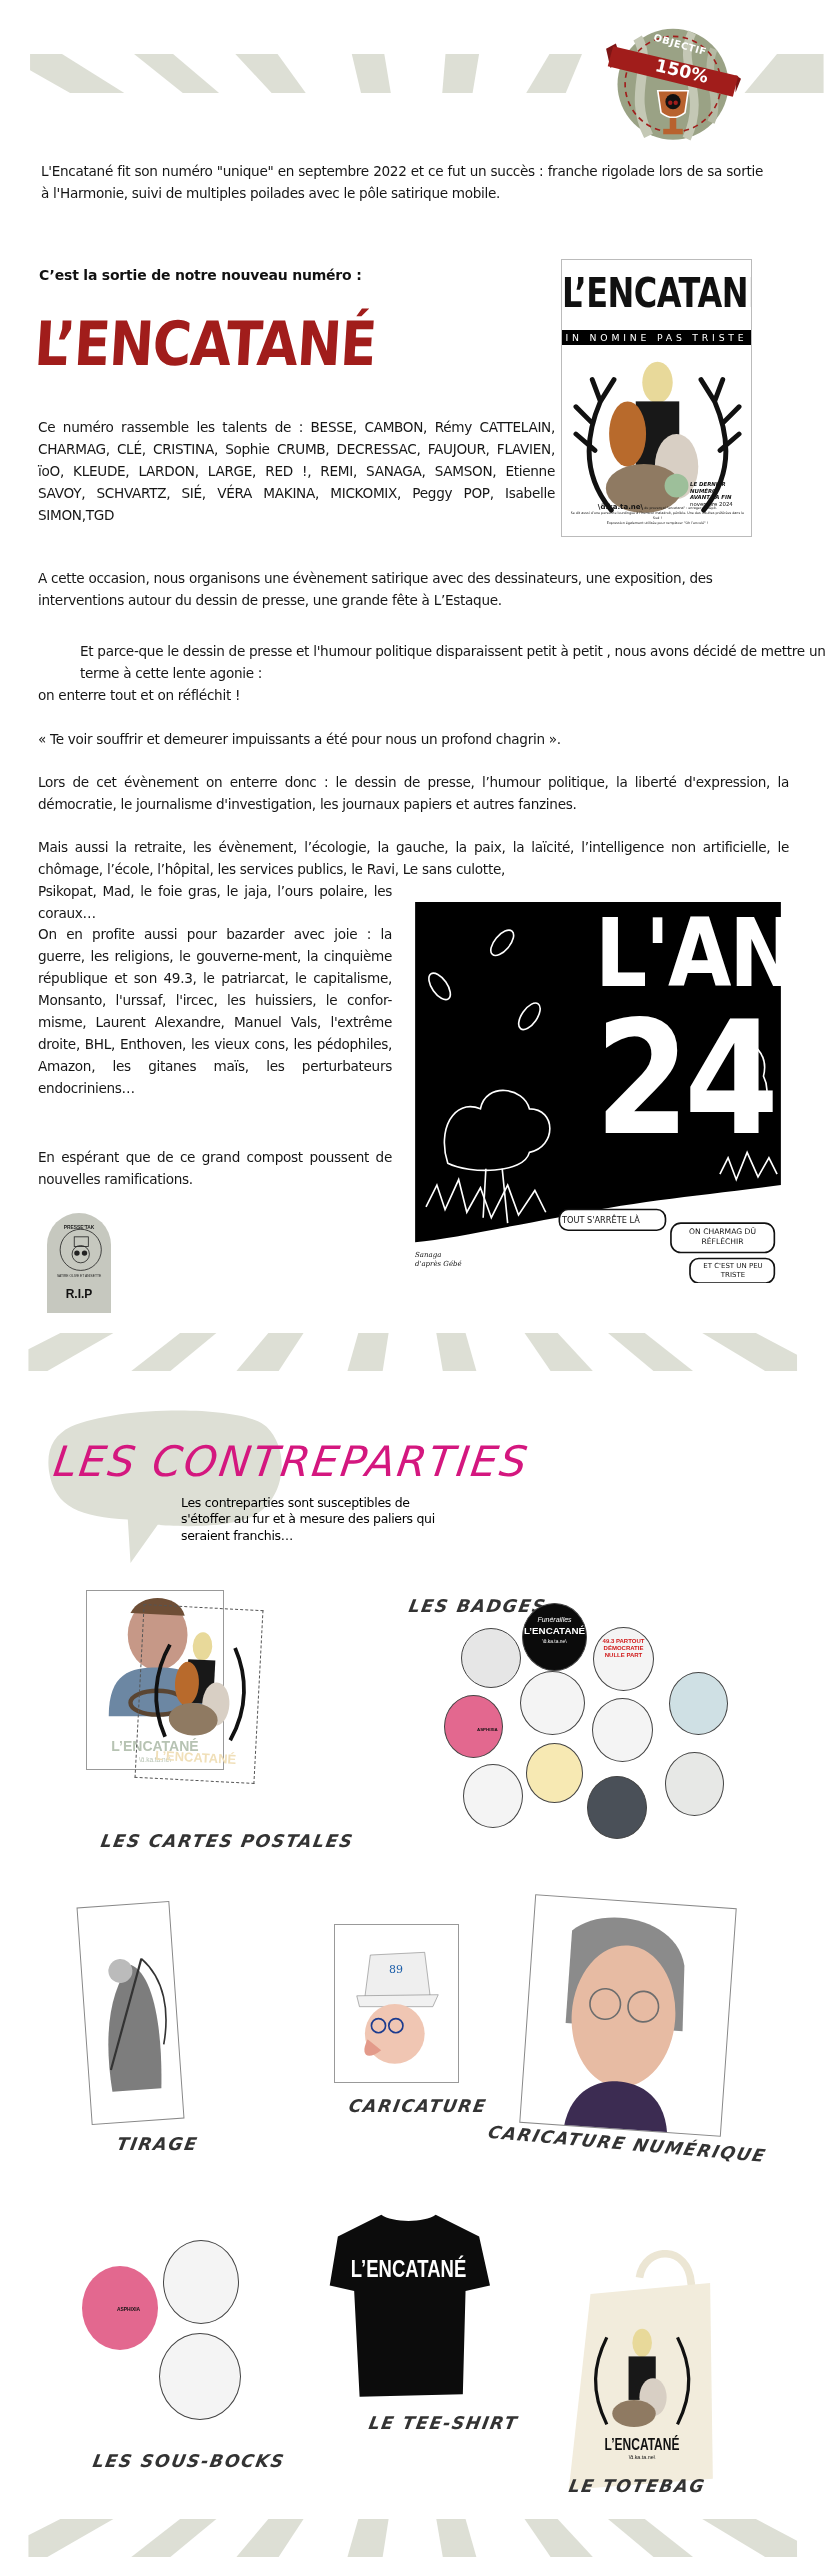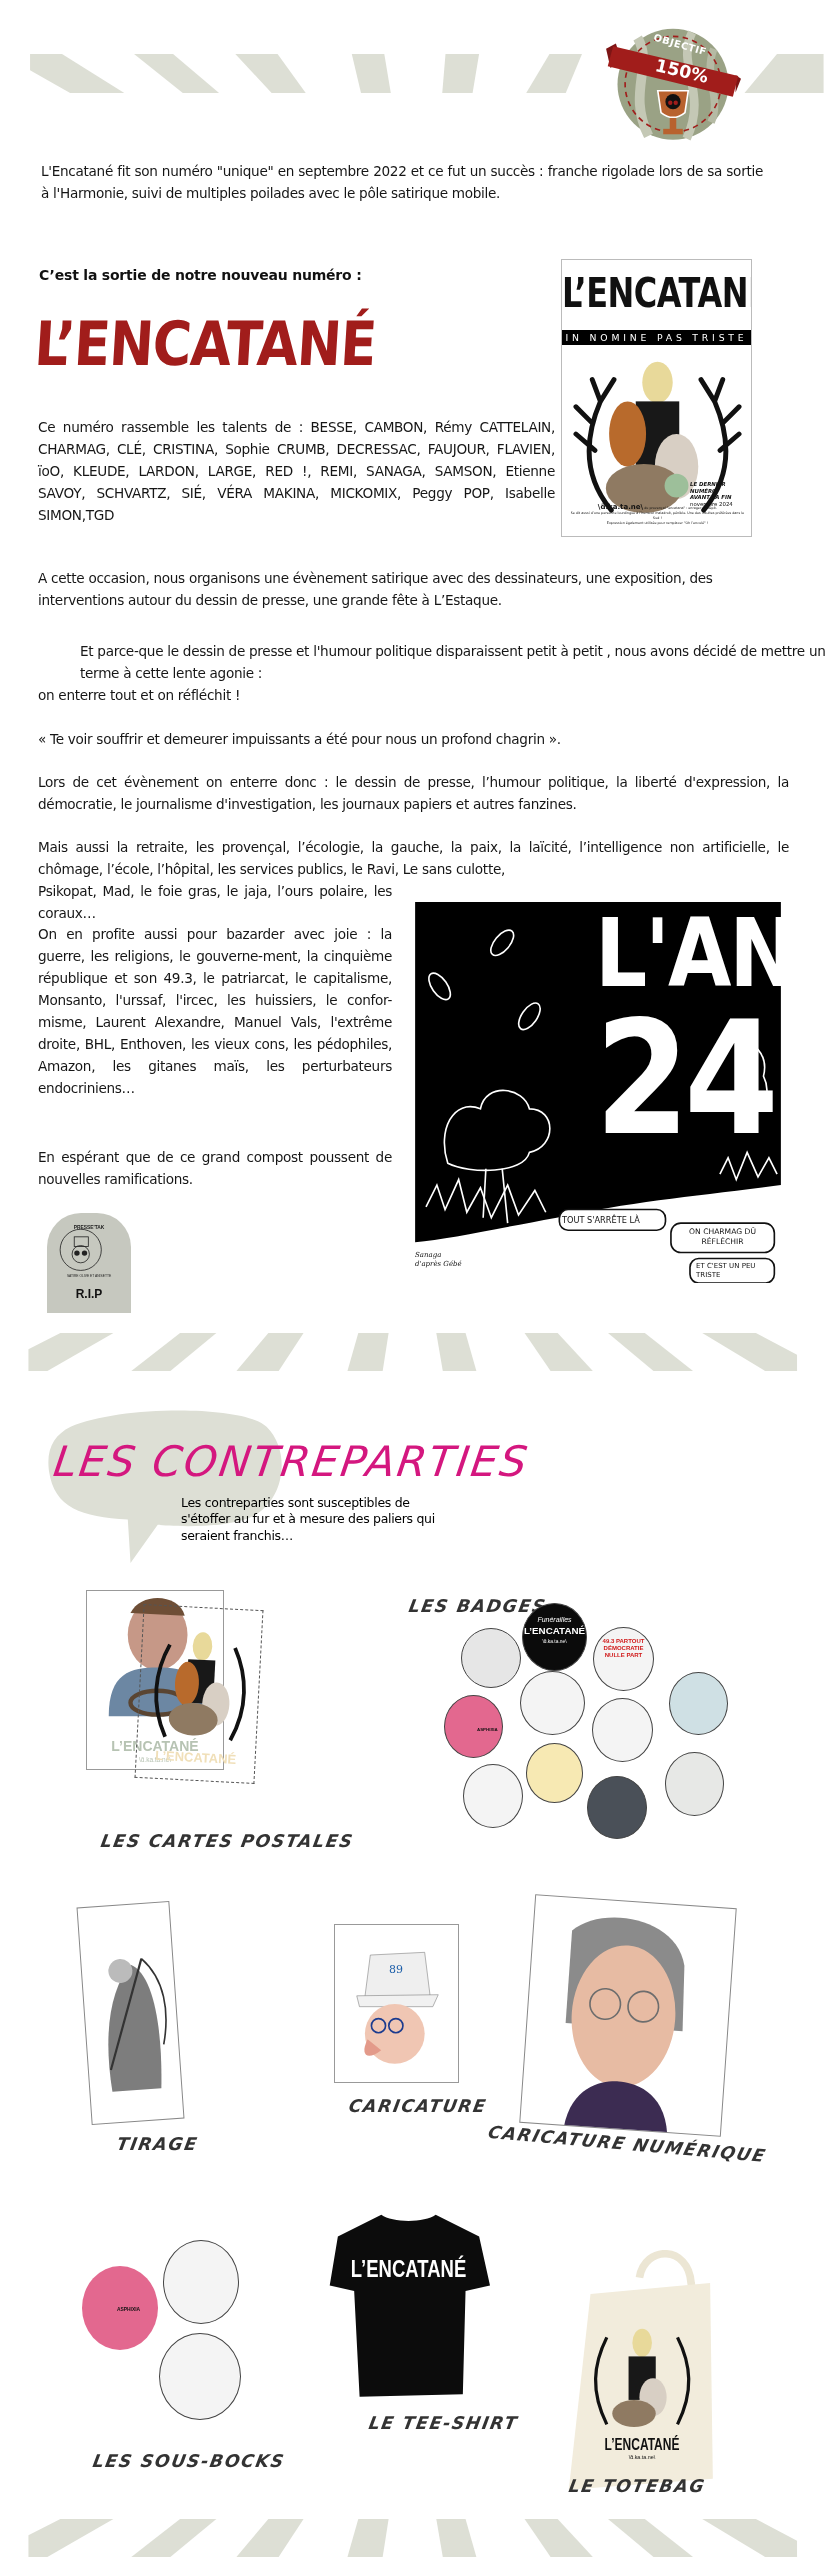--- a/index.html
+++ b/index.html
@@ -106,27 +106,27 @@
 </div>
 
 <p class="p" style="left:38px; top:567px; width:752px;">A cette occasion, nous organisons une évènement satirique avec des dessinateurs, une exposition, des interventions autour du dessin de presse, une grande fête à L’Estaque.</p>
 
 <p class="p" style="left:52px; top:640px; width:752px;margin-left:28px;">Et parce-que le dessin de presse et  l'humour politique disparaissent petit à petit , nous avons décidé de mettre un terme à cette lente agonie :</p>
 <p class="p bold" style="left:38px; top:684px;">on enterre tout et on réfléchit !</p>
 
 <p class="p bold" style="left:38px; top:728px; width:763px;">« Te voir souffrir et demeurer impuissants a été pour nous un profond chagrin ».</p>
 
 <p class="p just" style="left:38px; top:771px; width:751px;">Lors de cet évènement on enterre donc : le dessin de presse,  l’humour politique, la liberté d'expression, la démocratie, le  journalisme d'investigation, les journaux papiers et autres fanzines.</p>
-<p class="p just" style="left:38px; top:836px; width:751px;">Mais aussi la retraite, les provençal, l’écologie, la gauche, la paix,  la laïcité, l’intelligence non artificielle, le chômage, l’école, l’hôpital, les services publics, le Ravi, Le sans culotte,</p>
+<p class="p just" style="left:38px; top:836px; width:751px;">Mais aussi la retraite, les évènement, l’écologie, la gauche, la paix,  la laïcité, l’intelligence non artificielle, le chômage, l’école, l’hôpital, les services publics, le Ravi, Le sans culotte,</p>
 
 <p class="p just" style="left:38px; top:880px; width:354px;">Psikopat, Mad, le foie gras, le jaja, l’ours polaire, les coraux…</p>
 <p class="p just" style="left:38px; top:923px; width:354px;">On en profite aussi pour bazarder avec joie : la guerre, les religions, le gouverne-ment, la cinquième république et son 49.3, le patriarcat, le capitalisme, Monsanto, l'urssaf, l'ircec, les huissiers, le confor-misme, Laurent Alexandre, Manuel Vals, l'extrême droite, BHL, Enthoven, les vieux cons, les pédophiles, Amazon, les gitanes maïs, les perturbateurs endocriniens…</p>
 <p class="p just bold" style="left:38px; top:1146px; width:354px;">En espérant que de ce grand compost poussent de nouvelles ramifications.</p>
 
-<div class="abs" style="left:47px; top:1213px; width:84px; height:100px; background:#c6c8bf; border-radius:34px 34px 0 0;">
+<div class="abs" style="left:47px; top:1213px; width:64px; height:100px; background:#c6c8bf; border-radius:34px 34px 0 0;">
   <svg width="68" height="65" viewBox="0 0 125 120">
     <circle cx="62" cy="68" r="38" fill="none" stroke="#222" stroke-width="1.5"></circle>
     <rect x="50" y="44" width="26" height="18" fill="none" stroke="#222" stroke-width="1.5"></rect>
     <circle cx="62" cy="76" r="16" fill="none" stroke="#222" stroke-width="1.5"></circle>
     <circle cx="55" cy="74" r="5" fill="#222"></circle>
     <circle cx="69" cy="74" r="5" fill="#222"></circle>
   </svg>
   <div style="position:absolute; left:0; width:100%; top:12px; text-align:center; font-size:4.9px; font-weight:bold; color:#222;">PRESSE'TAK</div>
   <div style="position:absolute; left:0; width:100%; top:61px; text-align:center; font-size:3.3px; color:#222;">SATIRE OLIVE ET ANISETTE</div>
   <div style="position:absolute; left:0; width:100%; top:74px; text-align:center; font-size:12px; font-weight:bold; color:#111;">R.I.P</div>
@@ -149,21 +149,21 @@
     <g stroke="#111" stroke-width="3" fill="#fff">
       <rect x="265" y="565" width="195" height="38" rx="16"></rect>
       <rect x="470" y="590" width="190" height="54" rx="18"></rect>
       <rect x="505" y="655" width="155" height="45" rx="16"></rect>
     </g>
   </svg>
   <div style="position:absolute; left:180px; top:11px; color:#fff; font-weight:bold; font-size:82px; line-height:82px; letter-spacing:-2.2px; transform:scaleY(1.15); font-family:'DejaVu Sans',sans-serif;">L'AN</div>
   <div style="position:absolute; left:180px; top:109px; color:#fff; font-weight:bold; font-size:136px; line-height:136px; letter-spacing:-5.4px; transform:scaleY(1.15); font-family:'DejaVu Sans',sans-serif;">24</div>
   <div style="position:absolute; left:147px; top:313px; width:101px; font-size:8.2px; font-family:'DejaVu Sans',sans-serif;">TOUT S'ARRÊTE LÀ</div>
   <div style="position:absolute; left:261px; top:325px; width:93px; text-align:center; font-size:7.6px; line-height:9.8px; font-family:'DejaVu Sans',sans-serif;">ON CHARMAG DÛ RÉFLÉCHIR</div>
-  <div style="position:absolute; left:281px; top:360px; width:74px; font-size:7px; line-height:9.3px; font-family:'DejaVu Sans',sans-serif;">ET C'EST UN PEU TRISTE</div>
+  <div style="position:absolute; left:281px; top:360px; width:74px; text-align:center; font-size:7px; line-height:9.3px; font-family:'DejaVu Sans',sans-serif;">ET C'EST UN PEU TRISTE</div>
   <div style="position:absolute; left:0; top:349px; width:52px; font-size:7px; font-style:italic; line-height:9.3px; font-family:'DejaVu Serif',serif;">Sanaga d'après Gébé</div>
 </div>
 
 <div class="band" style="top:1333px;">
   <svg width="826" height="39" viewBox="0 0 1516 72">
     <g fill="#dddfd5">
       <polygon points="107,0 205,0 83,70 48,70 48,30"></polygon>
       <polygon points="328,0 395,0 310,70 238,70"></polygon>
       <polygon points="491,0 556,0 510,70 432,70"></polygon>
       <polygon points="657,0 713,0 702,70 637,70"></polygon>

